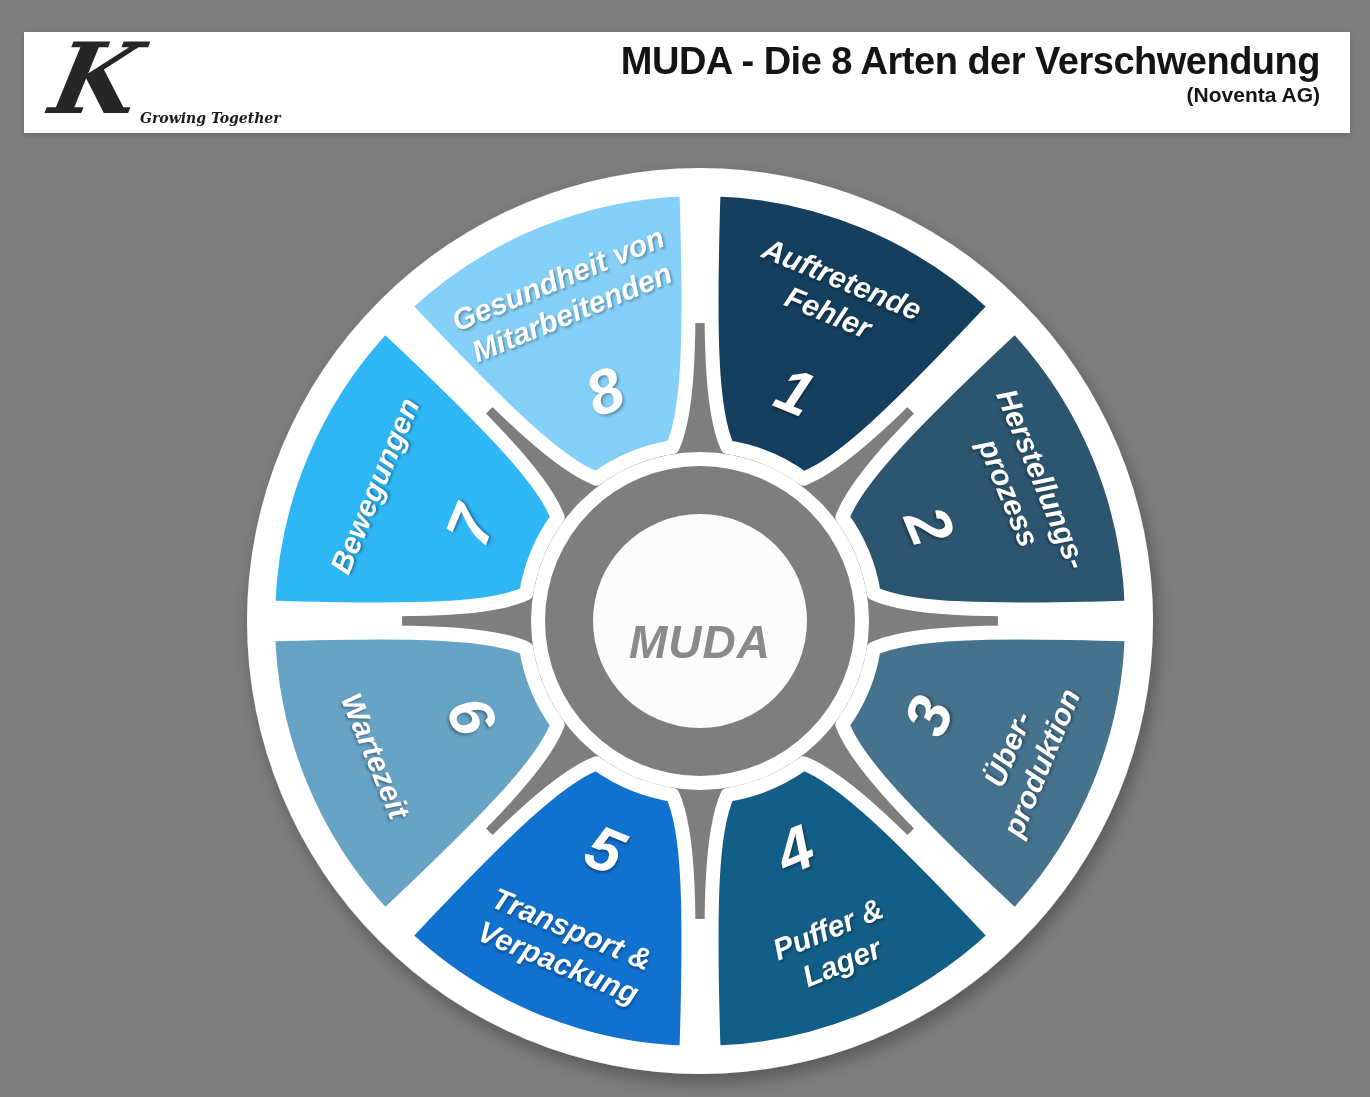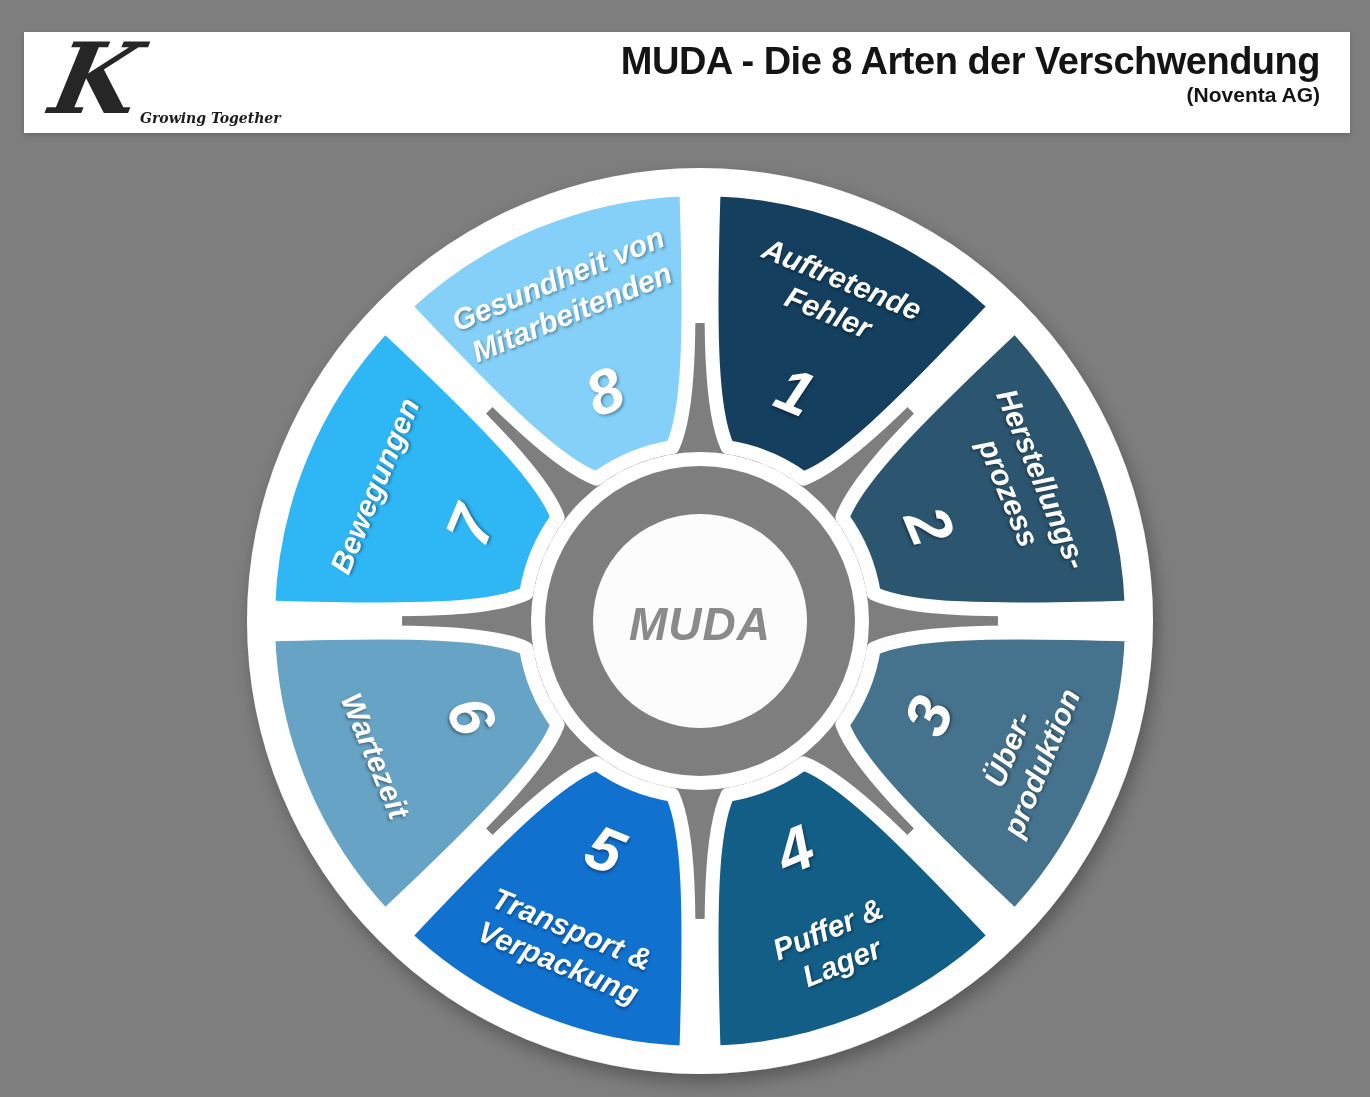--- a/index.html
+++ b/index.html
@@ -55,21 +55,21 @@
     pointer-events:none;
   }
   .seg-number{
     position:absolute;color:#fff;
     font-weight:bold;font-style:italic;
     font-size:62px;line-height:1;text-align:center;
     text-shadow:1px 2px 3px rgba(0,0,0,.35);
     pointer-events:none;
   }
   .center-label{
-    position:absolute;left:700px;top:624px;
+    position:absolute;left:700px;top:642px;
     transform:translate(-50%,-50%);
     font-weight:bold;font-style:italic;
     font-size:46px;letter-spacing:1px;color:#8A8A8A;
     pointer-events:none;
   }
 </style>
 </head>
 <body>
 
 <div class="canvas" style="background: rgb(126, 126, 126);">

